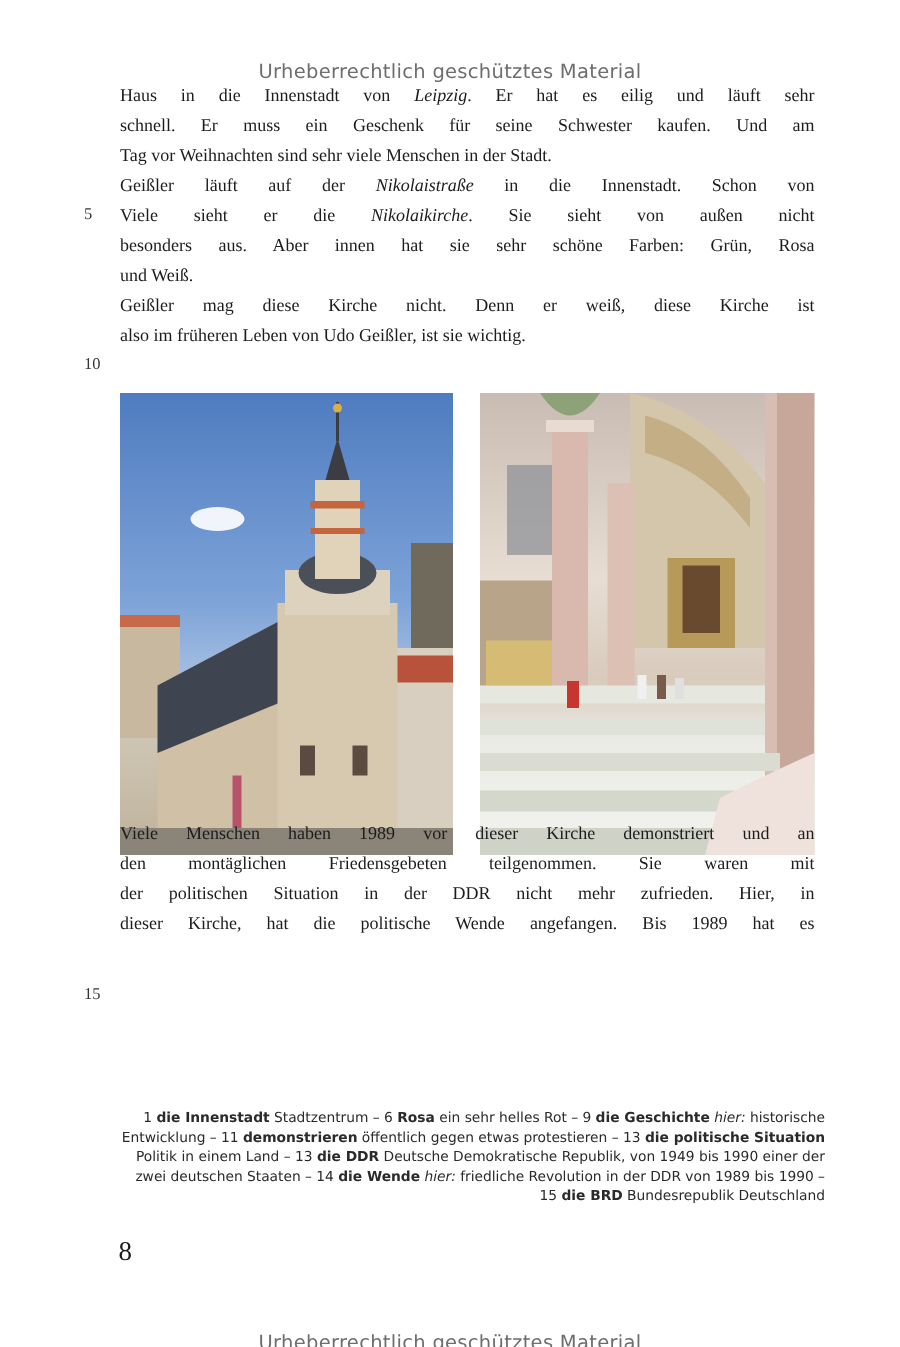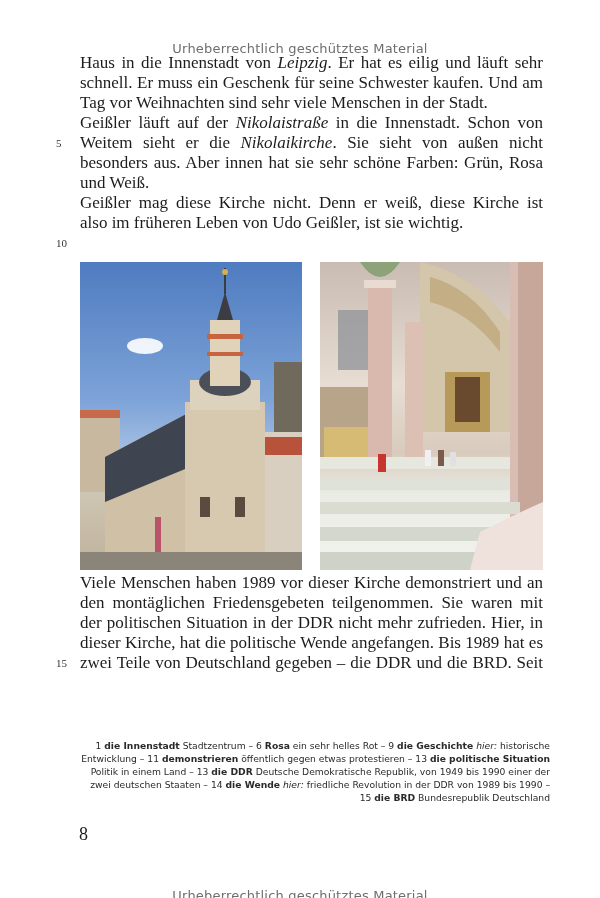--- a/index.html
+++ b/index.html
@@ -7,28 +7,28 @@
   .watermark {
     position: absolute; left: 0; width: 600px; text-align: center;
     font-family: "DejaVu Sans", sans-serif; font-size: 13px; color: #6e6e6e;
     letter-spacing: 0.2px;
     margin-top: 24px;
   }
   .wm-top { top: 17px; }
   .wm-bottom { top: 864px; }
   .body-text {
     position: absolute; left: 80px; width: 463px;
-    font-family: "Liberation Serif", serif; font-size: 17px; line-height: 20px;
+    font-family: "Liberation Serif", serif; font-size: 12px; line-height: 20px;
     color: #1c1c1c; text-align: justify;
   }
   .body-text .line { display: block; height: 20px; white-space: nowrap; text-align-last: justify; text-align: justify; }
   .body-text .line.last { text-align-last: left; }
   .body-text i { font-style: italic; }
   .p1 { top: 53px; }
-  .p2 { top: 573px; }
+  .p2 { top: 545px; }
   .lineno {
     position: absolute; left: 56px; width: 14px; text-align: left;
     font-family: "Liberation Serif", serif; font-size: 11px; color: #333;
   }
   .photo {
     position: absolute; top: 262px; height: 308px; overflow: hidden;
   }
   .photo-left { left: 80px; width: 222px;
     background: linear-gradient(180deg, #4f7cc0 0%, #7da3d8 45%, #b9cde6 70%, #cfc7b6 72%, #bfb29a 100%);
   }
@@ -51,21 +51,21 @@
 </head>
 <body>
 
 <div class="watermark wm-top">Urheberrechtlich geschütztes Material</div>
 
 <div class="body-text p1">
   <span class="line"><span>Haus in die Innenstadt von </span><i>Leipzig</i><span>. Er hat es eilig und läuft sehr</span></span>
   <span class="line">schnell. Er muss  ein Geschenk für seine Schwester kaufen. Und am</span>
   <span class="line last">Tag vor Weihnachten sind sehr viele Menschen in der Stadt.</span>
   <span class="line"><span>Geißler läuft auf der </span><i>Nikolaistraße</i><span> in die Innenstadt. Schon von</span></span>
-  <span class="line"><span>Weitem sieht er die </span><i>Nikolaikirche</i><span>. Sie sieht von außen nicht</span></span>
+  <span class="line"><span>Viele sieht er die </span><i>Nikolaikirche</i><span>. Sie sieht von außen nicht</span></span>
   <span class="line">besonders aus. Aber innen hat sie sehr schöne Farben: Grün, Rosa</span>
   <span class="line last">und Weiß.</span>
   <span class="line">Geißler mag diese Kirche nicht. Denn er weiß, diese Kirche ist</span>
   <span class="line last">also im früheren Leben von Udo Geißler, ist sie wichtig.</span>
 </div>
 
 <div class="lineno" style="top:137px;">5</div>
 <div class="lineno" style="top:237px;font-family:Liberation Serif, serif;">10</div>
 
 <div class="photo photo-left" title="Nikolaikirche Leipzig – Außenansicht mit Turm">
@@ -120,21 +120,20 @@
     <rect x="130" y="190" width="6" height="14" fill="#e0e0e0"></rect>
     <path d="M160,270 Q200,250 223,240 L223,308 L150,308 Z" fill="#efe2dc"></path>
   </svg>
 </div>
 
 <div class="body-text p2">
   <span class="line">Viele Menschen haben 1989 vor dieser Kirche demonstriert und an</span>
   <span class="line">den montäglichen Friedensgebeten teilgenommen. Sie waren mit</span>
   <span class="line">der politischen Situation in der DDR nicht mehr zufrieden. Hier, in</span>
   <span class="line">dieser Kirche, hat die politische Wende angefangen. Bis 1989 hat es</span>
-  <span class="line">zwei Teile von Deutschland gegeben – die DDR und die BRD. Seit</span>
 </div>
 
 <div class="lineno" style="top:657px;">15</div>
 
 <div class="footnotes">
   <div><span>1 </span><b>die Innenstadt</b><span>  Stadtzentrum – 6 </span><b>Rosa</b><span>  ein sehr helles Rot – 9 </span><b>die Geschichte</b><span>  </span><i>hier:</i><span>  historische</span></div>
   <div><span>Entwicklung – 11 </span><b>demonstrieren</b><span>  öffentlich gegen etwas protestieren – 13 </span><b>die politische Situation</b></div>
   <div><span>Politik in einem Land – 13 </span><b>die DDR</b><span>  Deutsche Demokratische Republik, von 1949 bis 1990 einer der</span></div>
   <div><span>zwei deutschen Staaten – 14 </span><b>die Wende</b><span>  </span><i>hier:</i><span>  friedliche Revolution in der DDR von 1989 bis 1990 –</span></div>
   <div><span>15 </span><b>die BRD</b><span>  Bundesrepublik Deutschland</span></div>

